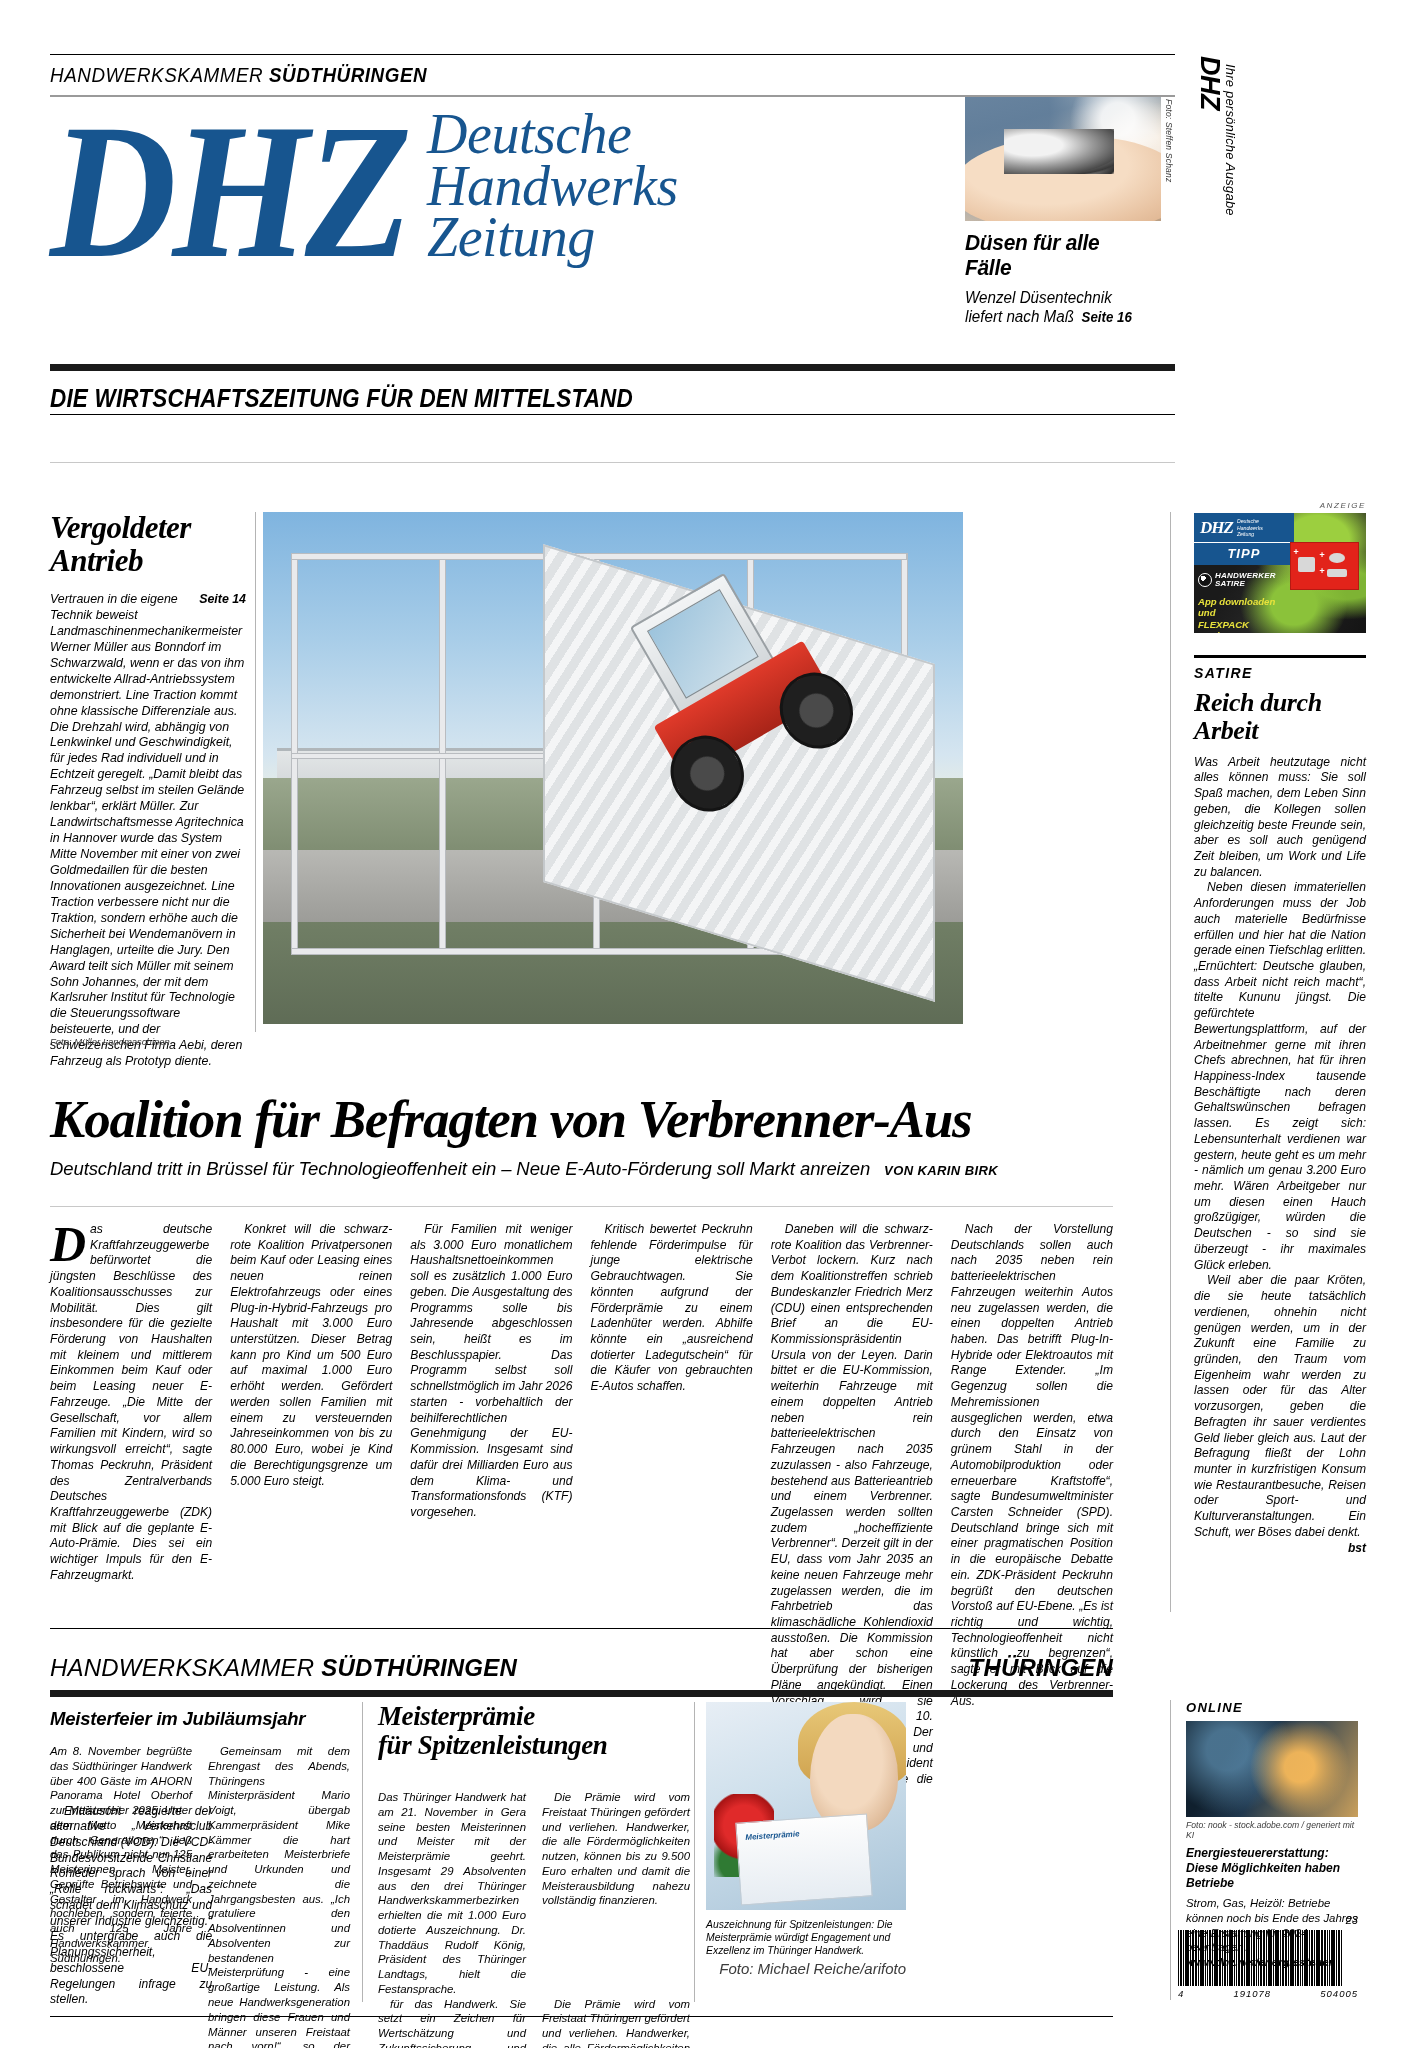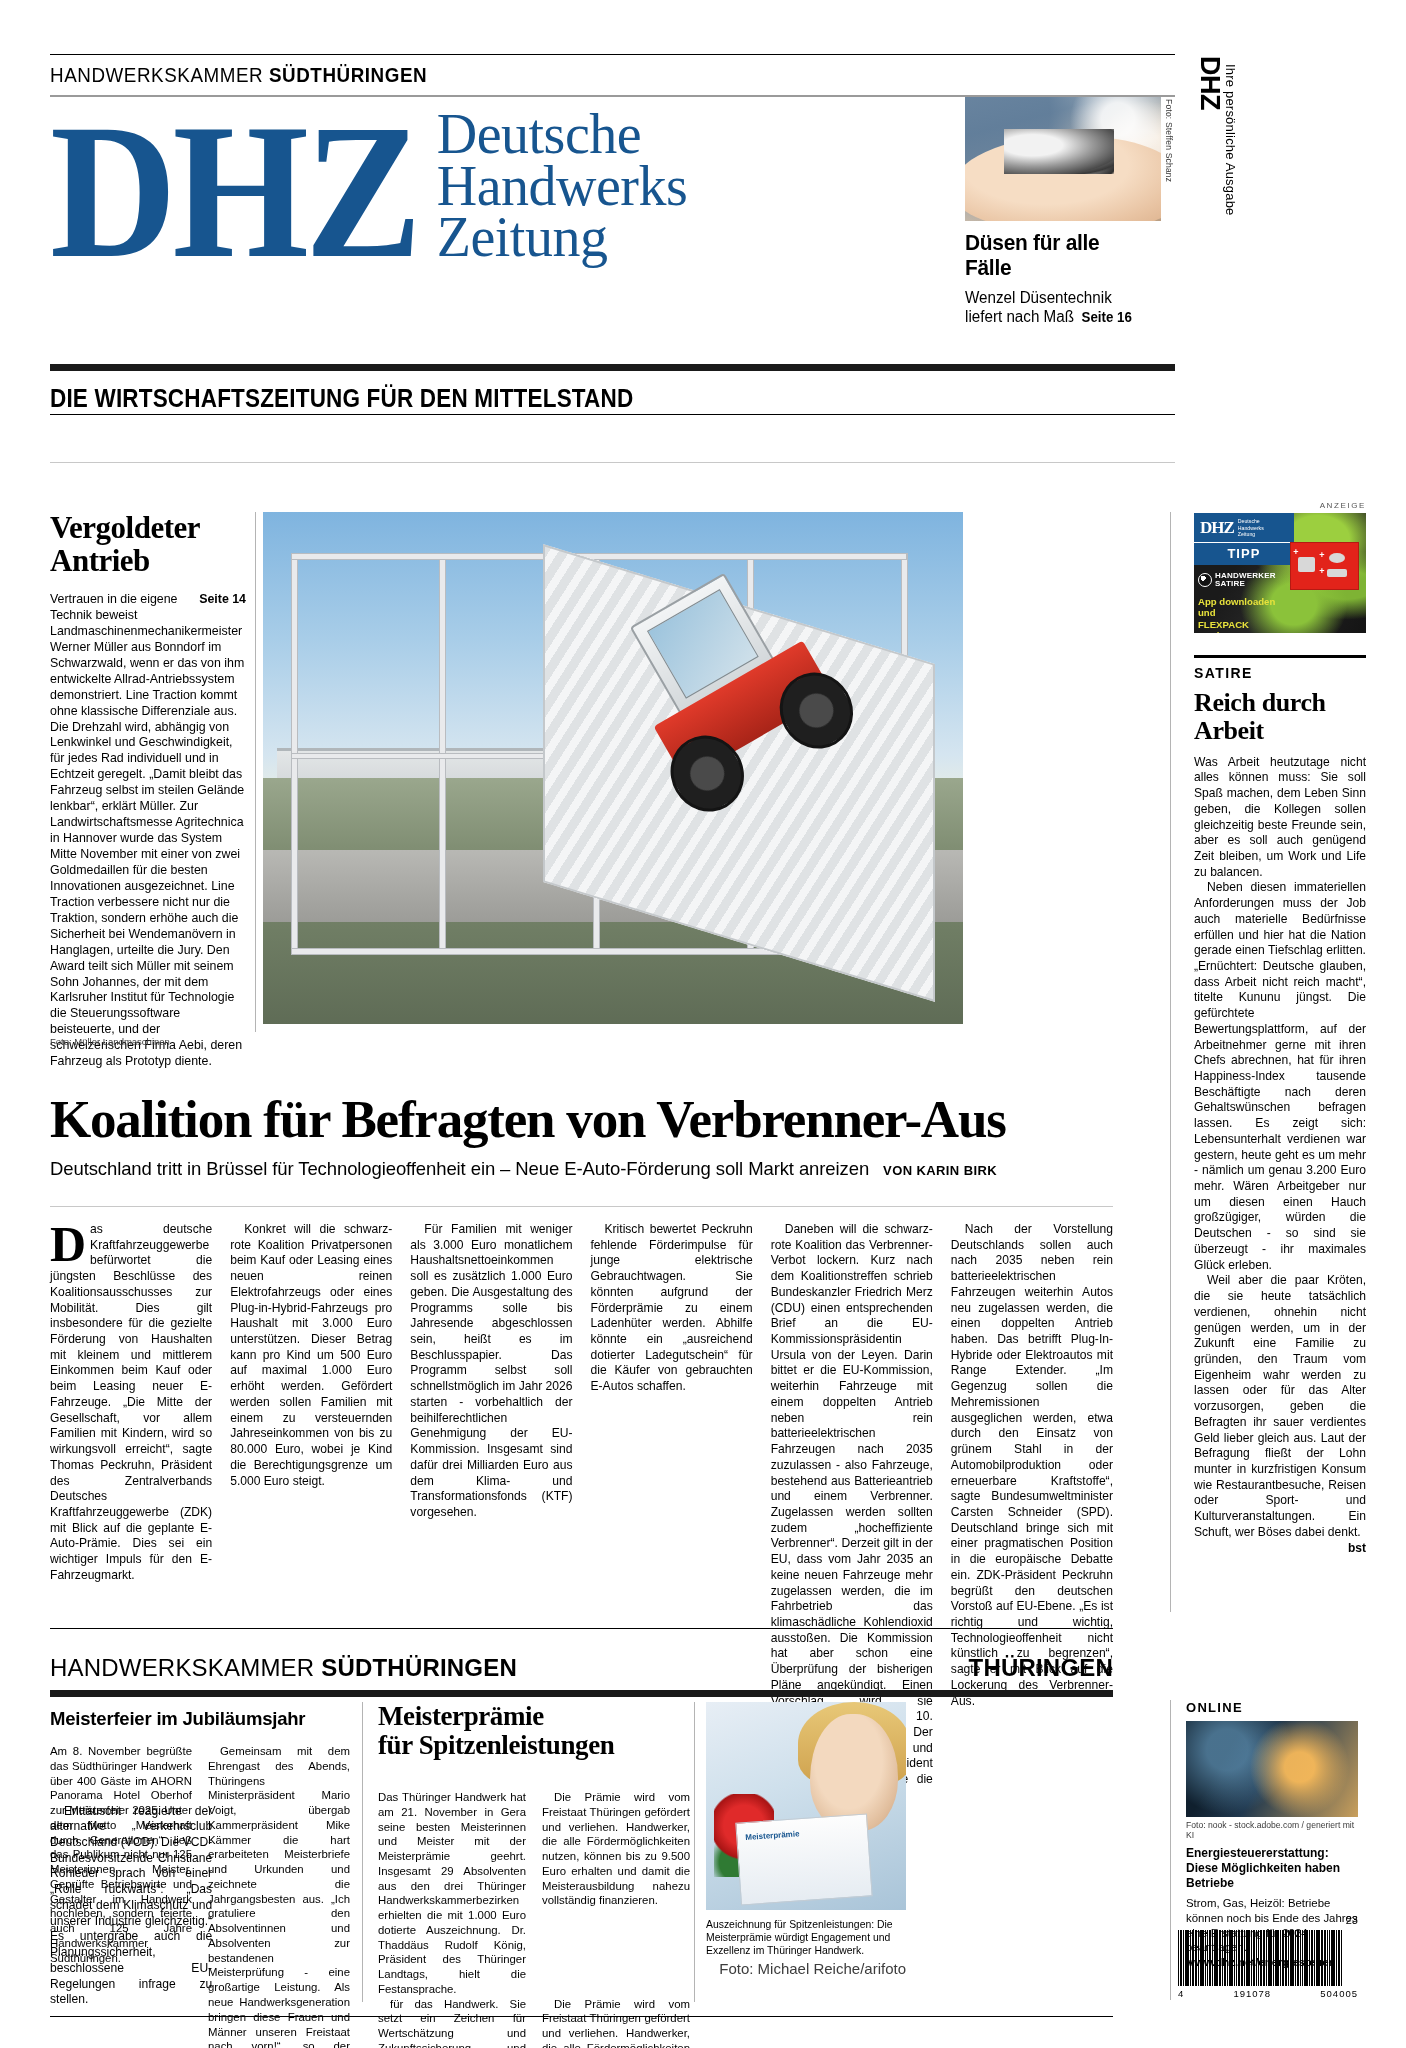--- a/index.html
+++ b/index.html
@@ -7,20 +7,21 @@
     width: 1406px; height: 2048px;
     background: #ffffff;
     font-family: "Liberation Sans", sans-serif;
     color: #000;
     overflow: hidden;
   }
   .page {
     position: relative;
     width: 1406px; height: 2048px;
     padding: 0;
+    font-style: italic;
   }
 
   
   .hr-thin   { border-top: 1px solid #000; }
   .hr-grey   { border-top: 2px solid #9a9a9a; }
   .hr-thick  { border-top: 7px solid #1a1a1a; }
   .serif     { font-family: "Liberation Serif", serif; }
 
   
   .masthead-wrap { position: absolute; left: 50px; top: 54px; width: 1125px; }

